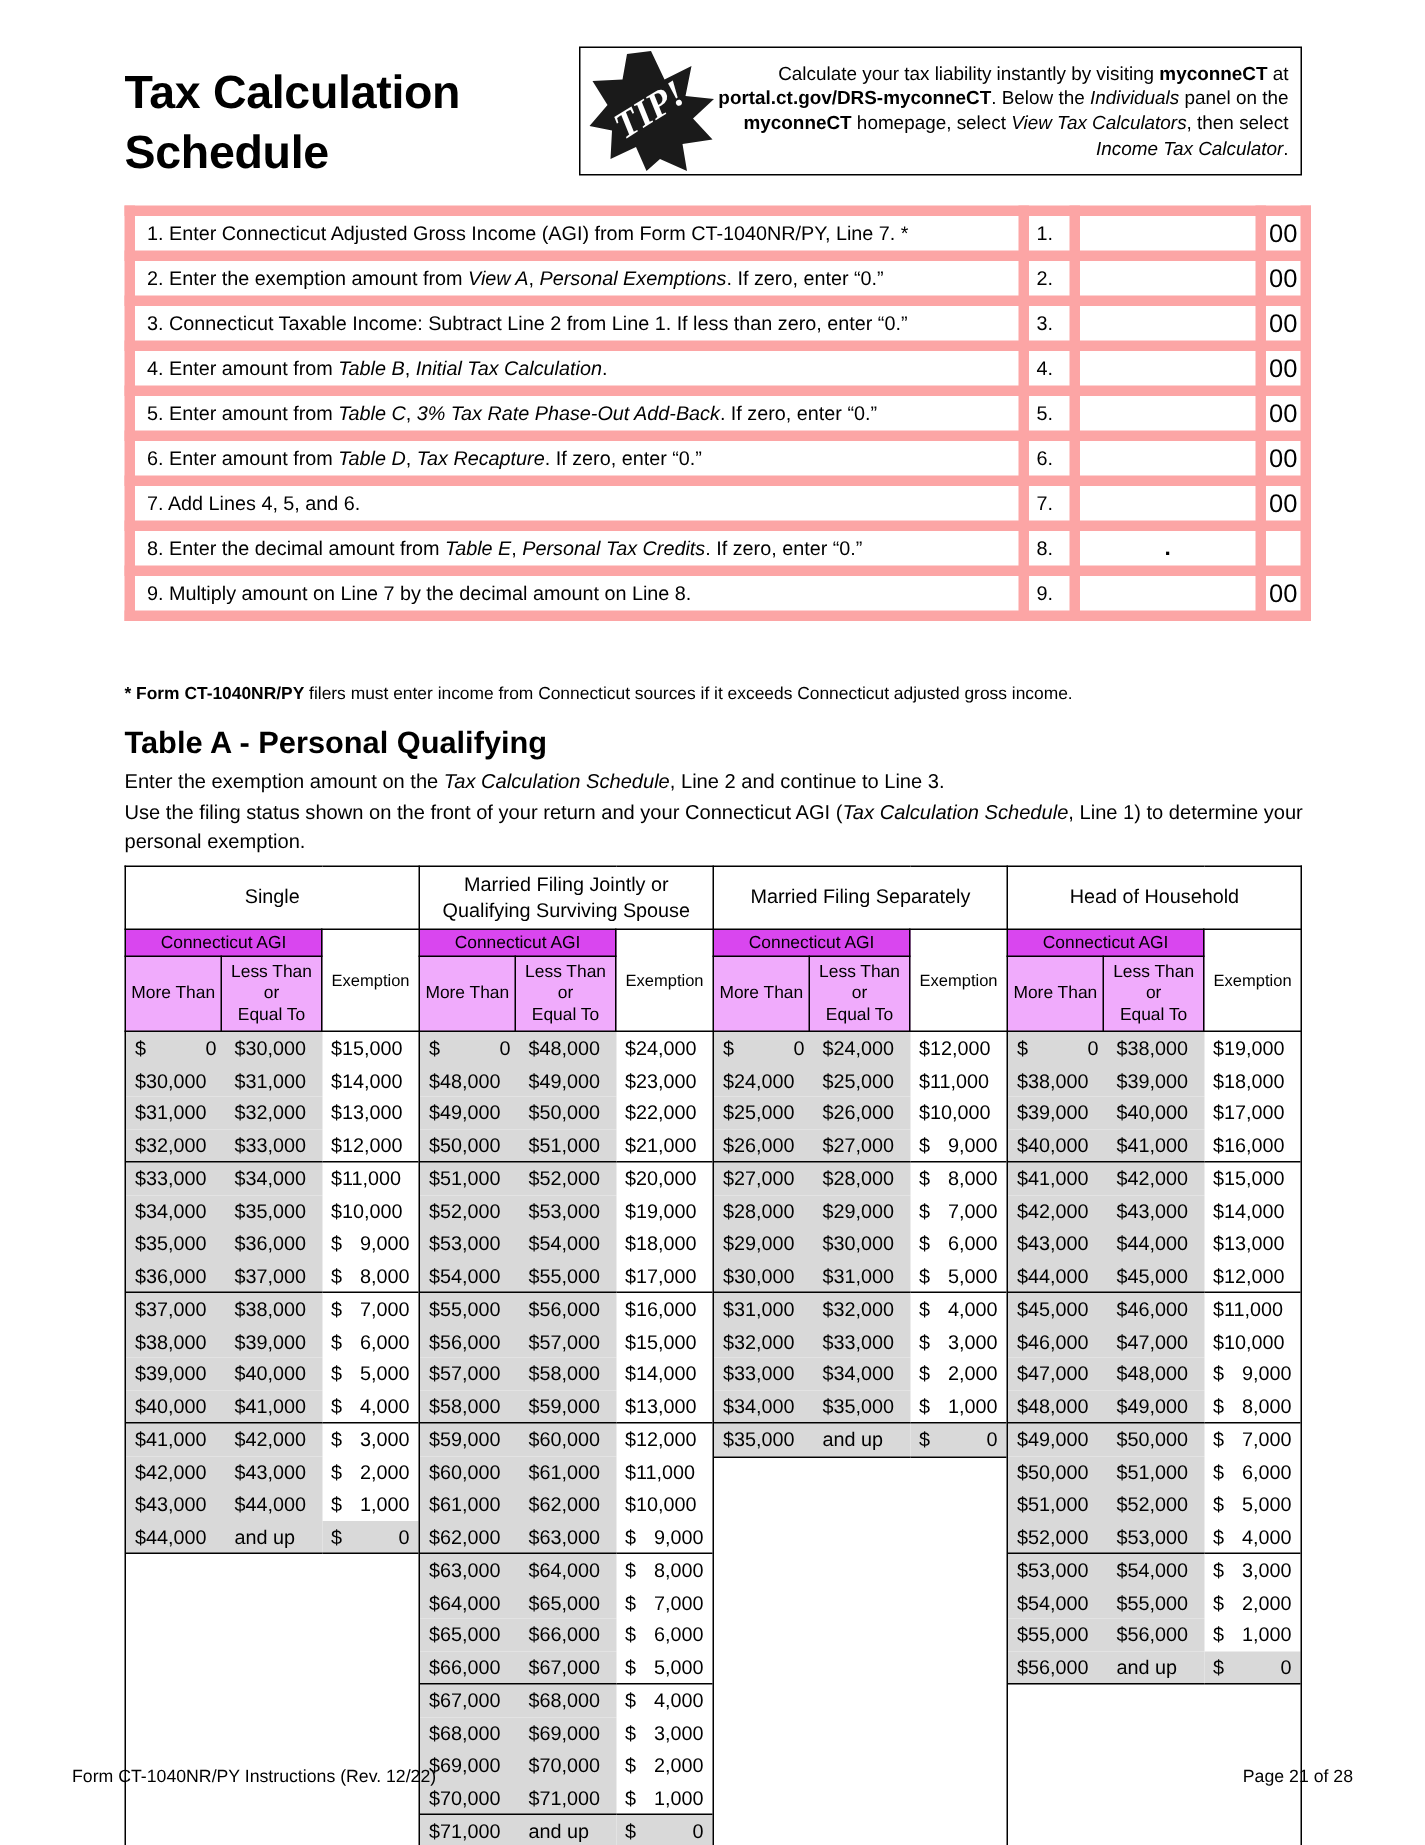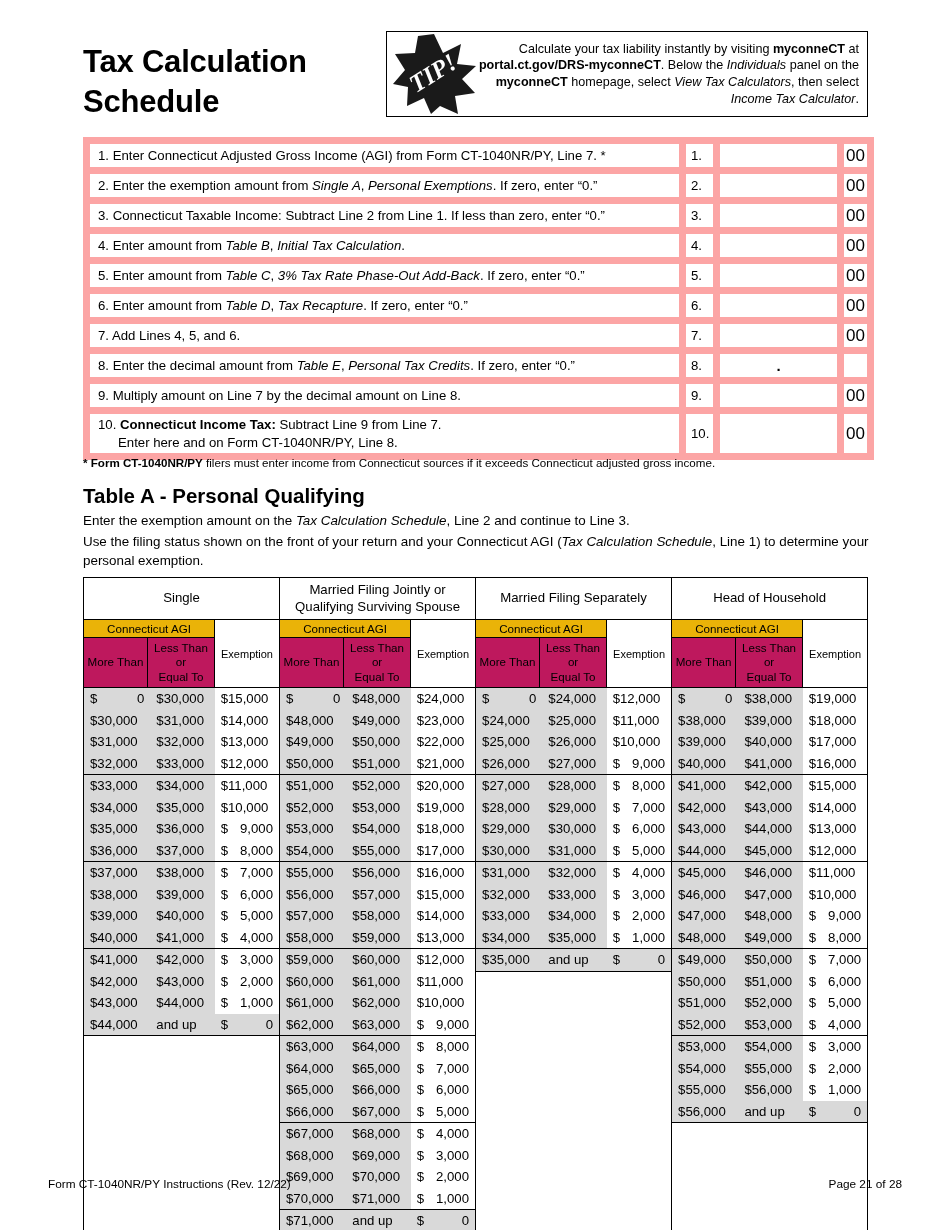--- a/index.html
+++ b/index.html
@@ -125,28 +125,28 @@
     height: 42px;
     text-align: center;
     font-size: 13.2px;
     font-weight: bold;
     line-height: 1.25;
   }
   .agi-head {
     height: 18px;
     text-align: center;
     font-size: 11.6px;
-    background: #eab308;
+    background: #d946ef;
   }
   .sub-head {
     height: 50px;
     text-align: center;
     font-size: 11.6px;
     line-height: 1.22;
-    background: #be185d;
+    background: #f0abfc;
     vertical-align: middle;
   }
   .exempt-head {
     text-align: center;
     font-size: 11px;
     font-weight: bold;
     vertical-align: middle;
   }
   .body-cell { padding: 0; vertical-align: top; border: 1px solid #000; }
   .inner {
@@ -208,21 +208,21 @@
 
   <table class="calc-table">
     <tbody>
         <tr>
           <td class="c-desc">1. Enter Connecticut Adjusted Gross Income (AGI) from Form CT-1040NR/PY, Line 7. *</td>
           <td class="c-num">1.</td>
           <td class="c-val"></td>
           <td class="c-cents">00</td>
         </tr>
         <tr>
-          <td class="c-desc">2. Enter the exemption amount from <i>Single A</i>, <i>Personal Exemptions</i>. If zero, enter “0.”</td>
+          <td class="c-desc">2. Enter the exemption amount from <i>View A</i>, <i>Personal Exemptions</i>. If zero, enter “0.”</td>
           <td class="c-num">2.</td>
           <td class="c-val"></td>
           <td class="c-cents">00</td>
         </tr>
         <tr>
           <td class="c-desc">3. Connecticut Taxable Income: Subtract Line 2 from Line 1. If less than zero, enter “0.”</td>
           <td class="c-num">3.</td>
           <td class="c-val"></td>
           <td class="c-cents">00</td>
         </tr>
@@ -252,26 +252,20 @@
         </tr>
         <tr>
           <td class="c-desc">8. Enter the decimal amount from <i>Table E</i>, <i>Personal Tax Credits</i>. If zero, enter “0.”</td>
           <td class="c-num">8.</td>
           <td class="c-val dec-dot">.</td>
           <td class="c-cents"></td>
         </tr>
         <tr>
           <td class="c-desc">9. Multiply amount on Line 7 by the decimal amount on Line 8.</td>
           <td class="c-num">9.</td>
-          <td class="c-val"></td>
-          <td class="c-cents">00</td>
-        </tr>
-        <tr class="tall">
-          <td class="c-desc l10">10. <b>Connecticut Income Tax:</b> Subtract Line 9 from Line 7.<span class="l10-indent">Enter here and on Form CT-1040NR/PY, Line 8.</span></td>
-          <td class="c-num">10.</td>
           <td class="c-val"></td>
           <td class="c-cents">00</td>
         </tr>
       </tbody>
   </table>
 
   <div class="footnote"><b>* Form CT-1040NR/PY</b> filers must enter income from Connecticut sources if it exceeds Connecticut adjusted gross income.</div>
 
   <div class="tableA-title">Table A - Personal Qualifying</div>
   <div class="tableA-p1">Enter the exemption amount on the <i>Tax Calculation Schedule</i>, Line 2 and continue to Line 3.</div>

